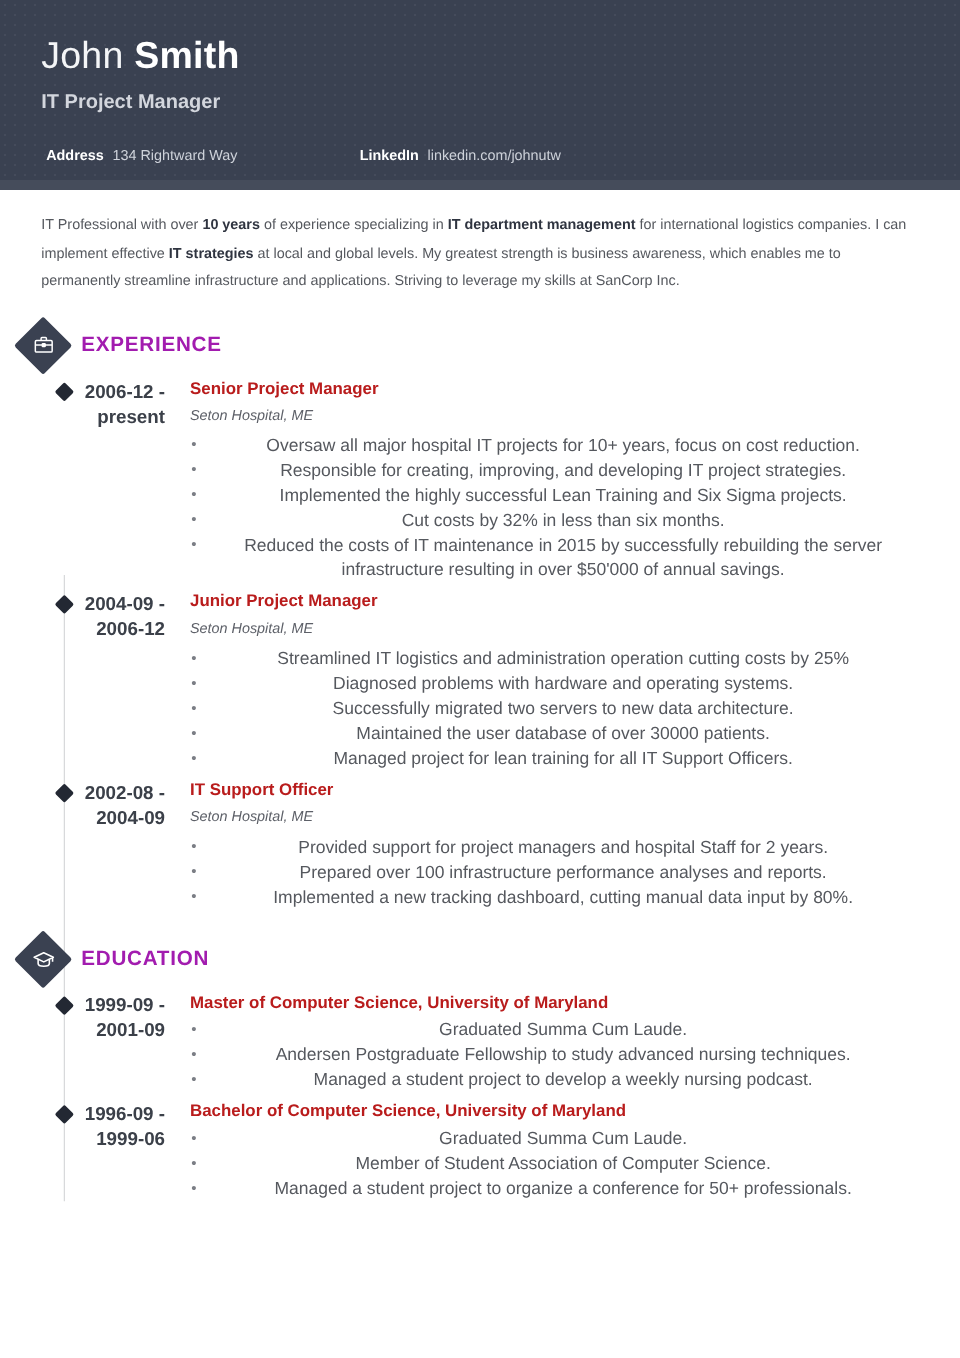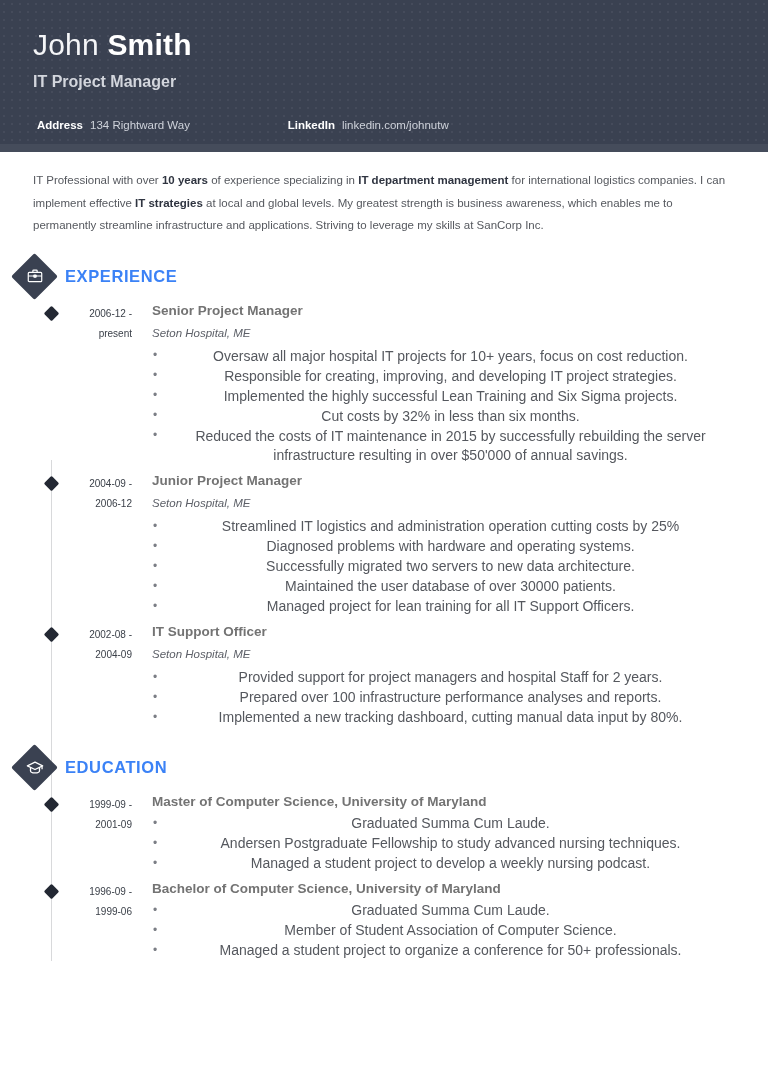--- a/index.html
+++ b/index.html
@@ -117,21 +117,21 @@
     border-radius: 2px;
   }
   .diamond-icon svg {
     position: absolute;
     left: 50%; top: 50%;
     transform: translate(-50%,-50%);
   }
   .section-title {
     font-size: 16.5px;
     font-weight: 700;
-    color: #3b82f6;
+    color: #a21caf;
     letter-spacing: 0.6px;
   }
 
   .entry {
     display: flex;
     position: relative;
     padding-left: 27px;
     margin-bottom: 5px;
   }
   .entry .node {
@@ -144,31 +144,31 @@
     border-radius: 1.5px;
   }
   .date-col {
     width: 83px;
     flex: 0 0 83px;
     text-align: right;
     padding-right: 11px;
     padding-top: 3px;
   }
   .date-line {
-    font-size: 10px;
-    font-weight: 400;
+    font-size: 15px;
+    font-weight: 700;
     line-height: 20px;
     color: #3b4049;
     white-space: nowrap;
   }
   .detail-col { flex: 1 1 auto; padding-left: 9px; }
   .entry-title {
     font-size: 13.5px;
     font-weight: 700;
-    color: #737373;
+    color: #b91c1c;
     line-height: 20px;
   }
   .entry-sub {
     font-size: 11.5px;
     font-style: italic;
     color: #5d6068;
     line-height: 20px;
     margin-top: 2px;
   }
   ul.bullets {

